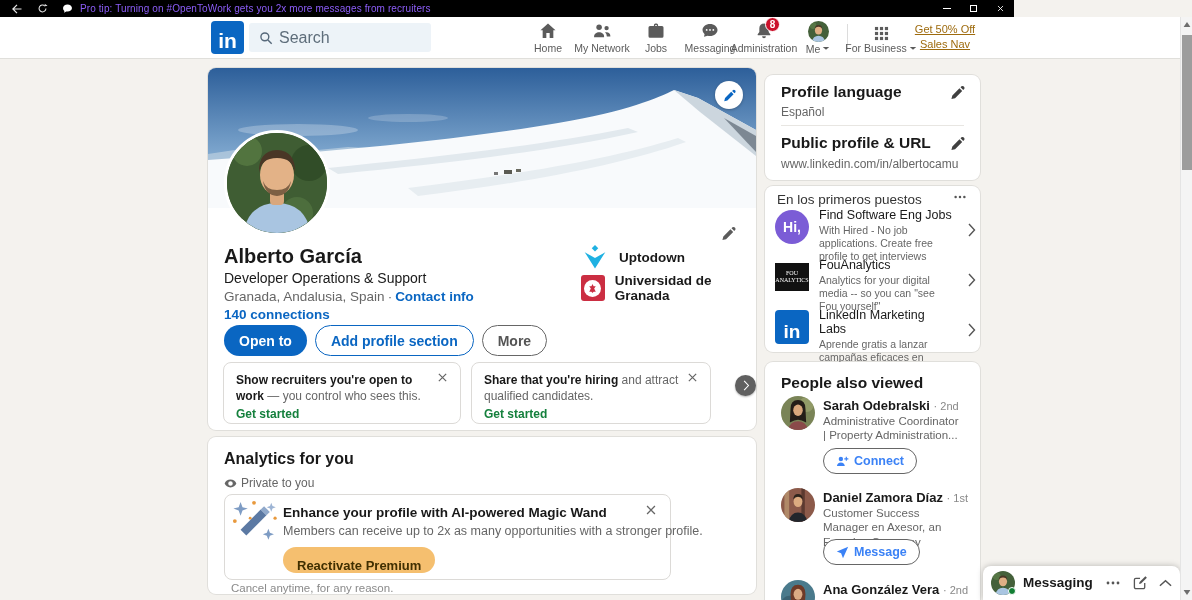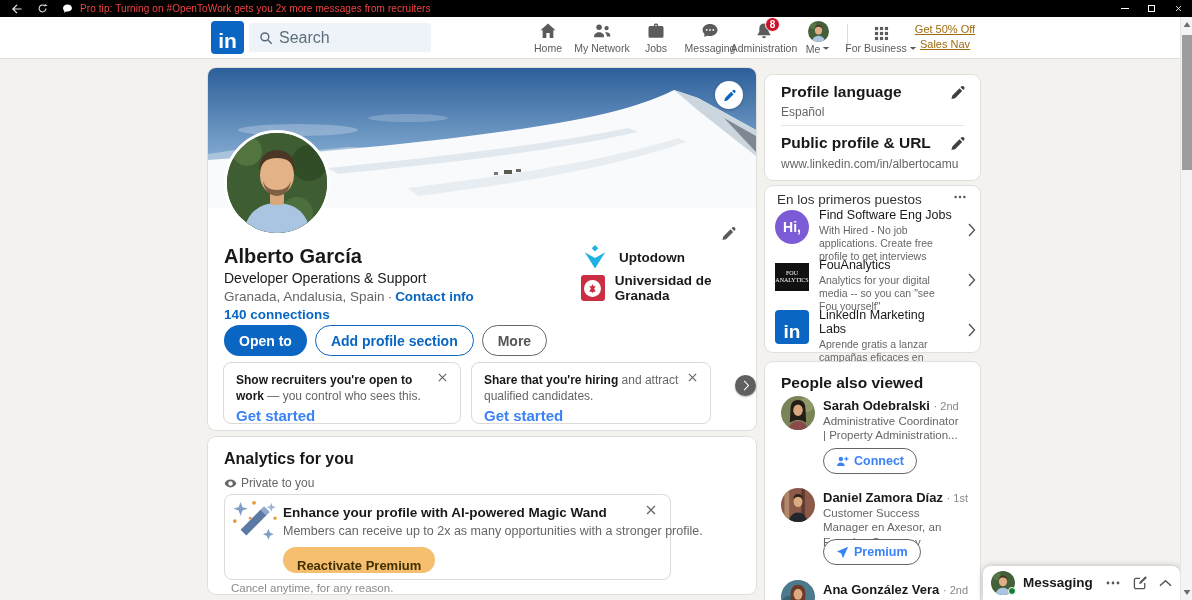--- a/index.html
+++ b/index.html
@@ -1,21 +1,21 @@
 <!DOCTYPE html>
 <html><head>
 <meta charset="utf-8">
 <style>
   * { box-sizing: border-box; margin: 0; padding: 0; }
   html,body { width:1192px; height:600px; }
   body { font-family:"Liberation Sans", sans-serif; background:#f4f2ee; overflow:hidden; }
   .screen { position:relative; width:1192px; height:600px; background:#f4f2ee; overflow:hidden; }
 
   
-  .browser-bar { position:absolute; top:0; left:0; width:1192px; height:17px; background:#000; color:#ef4444;
+  .browser-bar { position:absolute; top:0; left:0; width:1014px; height:17px; background:#000; color:#8b5cf6;
     display:flex; align-items:center; z-index:60; }
   .bb-btn { width:16px; height:16px; display:flex; align-items:center; justify-content:center; color:#e8e8e8; margin-left:9px; cursor:pointer; }
   .bb-bubble { margin-left:12px; color:#fff; display:flex; }
   .bb-text { font-size:10px; margin-left:7px; letter-spacing:.1px; }
   .win-controls { position:absolute; right:0; top:0; height:17px; display:flex; }
   .win-btn { width:27px; height:17px; display:flex; align-items:center; justify-content:center; color:#fff; cursor:pointer; }
   .min-glyph { width:8px; height:1px; background:#fff; display:block; }
   .max-glyph { width:7px; height:7px; border:1px solid #fff; display:block; }
 
   
@@ -64,21 +64,21 @@
   .company-row .c-name { font-size:13.5px; font-weight:600; color:#191919; }
   .c-logo { width:28px; height:28px; display:flex; align-items:center; justify-content:center; }
   .ugr-logo { width:26px; height:26px; background:#cb2e42; border-radius:3px; display:flex; align-items:center; justify-content:center; }
   .ugr-inner { width:17px; height:17px; background:#fff; border-radius:50%; display:flex; align-items:center; justify-content:center; }
 
   .prompt-card { position:absolute; top:294px; height:62px; border:1px solid #dcdad7; border-radius:8px; padding:9px 26px 8px 12px; font-size:12px; line-height:1.35; }
   .prompt-card.c1 { left:15px; width:238px; }
   .prompt-card.c2 { left:263px; width:240px; }
   .prompt-bold { font-weight:600; color:#191919; }
   .prompt-rest { color:#666; }
-  .prompt-link { display:inline-block; margin-top:2px; font-weight:600; color:#3b82f6; font-size:15px; cursor:pointer; }
+  .prompt-link { display:inline-block; margin-top:2px; font-weight:600; color:#15803d; font-size:12px; cursor:pointer; }
   .prompt-x { position:absolute; top:8px; right:8px; width:16px; height:16px; color:#666; cursor:pointer; }
   .next-btn { position:absolute; left:527px; top:307px; width:21px; height:21px; border-radius:50%; background:#606060; color:#fff;
     display:flex; align-items:center; justify-content:center; cursor:pointer; box-shadow:0 1px 2px rgba(0,0,0,.3); }
 
   
   .suggested-card { left:208px; top:437px; width:548px; height:157px; }
   .sug-title { position:absolute; left:16px; top:13px; font-size:16px; font-weight:600; color:#191919; }
   .privacy { position:absolute; left:16px; top:39px; display:flex; align-items:center; gap:4px; font-size:12px; color:#666; }
   .inner-promo { position:absolute; left:16px; top:57px; width:447px; height:86px; border:1px solid #dcdad7; border-radius:8px; }
   .wand { position:absolute; left:6px; top:4px; }
@@ -606,21 +606,21 @@
             <path d="M36 34 Q37 18 50 18 Q63 18 64 34 Q60 26 50 26 Q40 26 36 34 Z" fill="#2e241c"></path>
             <path d="M22 100 Q28 72 50 72 Q72 72 78 100 Z" fill="#23262c"></path>
           </svg>
       </span>
       <div class="pv-namerow"><span>Daniel Zamora Díaz</span> <span class="pv-degree">· 1st</span></div>
       <div class="pv-headline">Customer Success Manager en Axesor, an Experian Company</div>
       <button class="pv-btn" style="top:51px">
         <svg width="13" height="13">
             <use href="#ic-send"></use>
           </svg>
-        <span>Premium</span>
+        <span>Message</span>
       </button>
     </div>
 
     <div class="person" style="top:218px; height:40px">
       <span class="pv-avatar">
         <svg width="34" height="34" viewBox="0 0 100 100">
             <rect width="100" height="100" fill="#4a7a8c"></rect>
             <circle cx="25" cy="70" r="24" fill="#3a5f70" opacity=".9"></circle>
             <path d="M28 42 Q28 14 50 14 Q72 14 72 42 L70 70 Q60 62 50 62 Q40 62 30 70 Z" fill="#6e3a28"></path>
             <ellipse cx="50" cy="42" rx="13" ry="16" fill="#dcab84"></ellipse>

